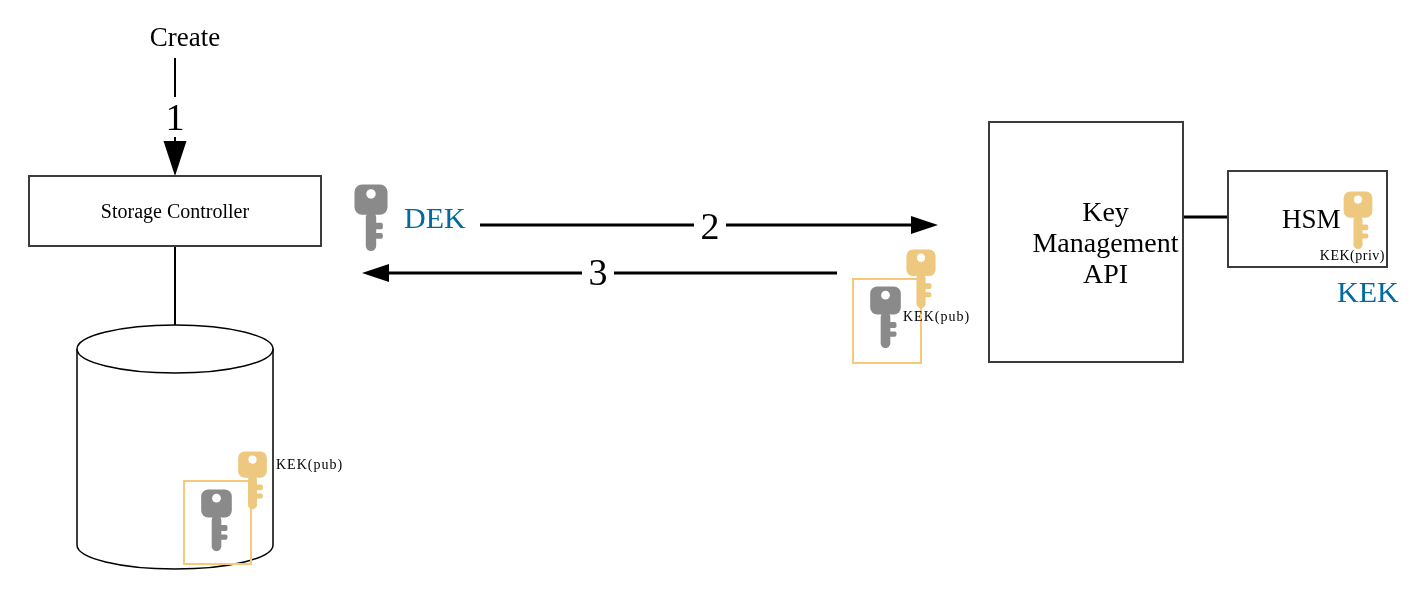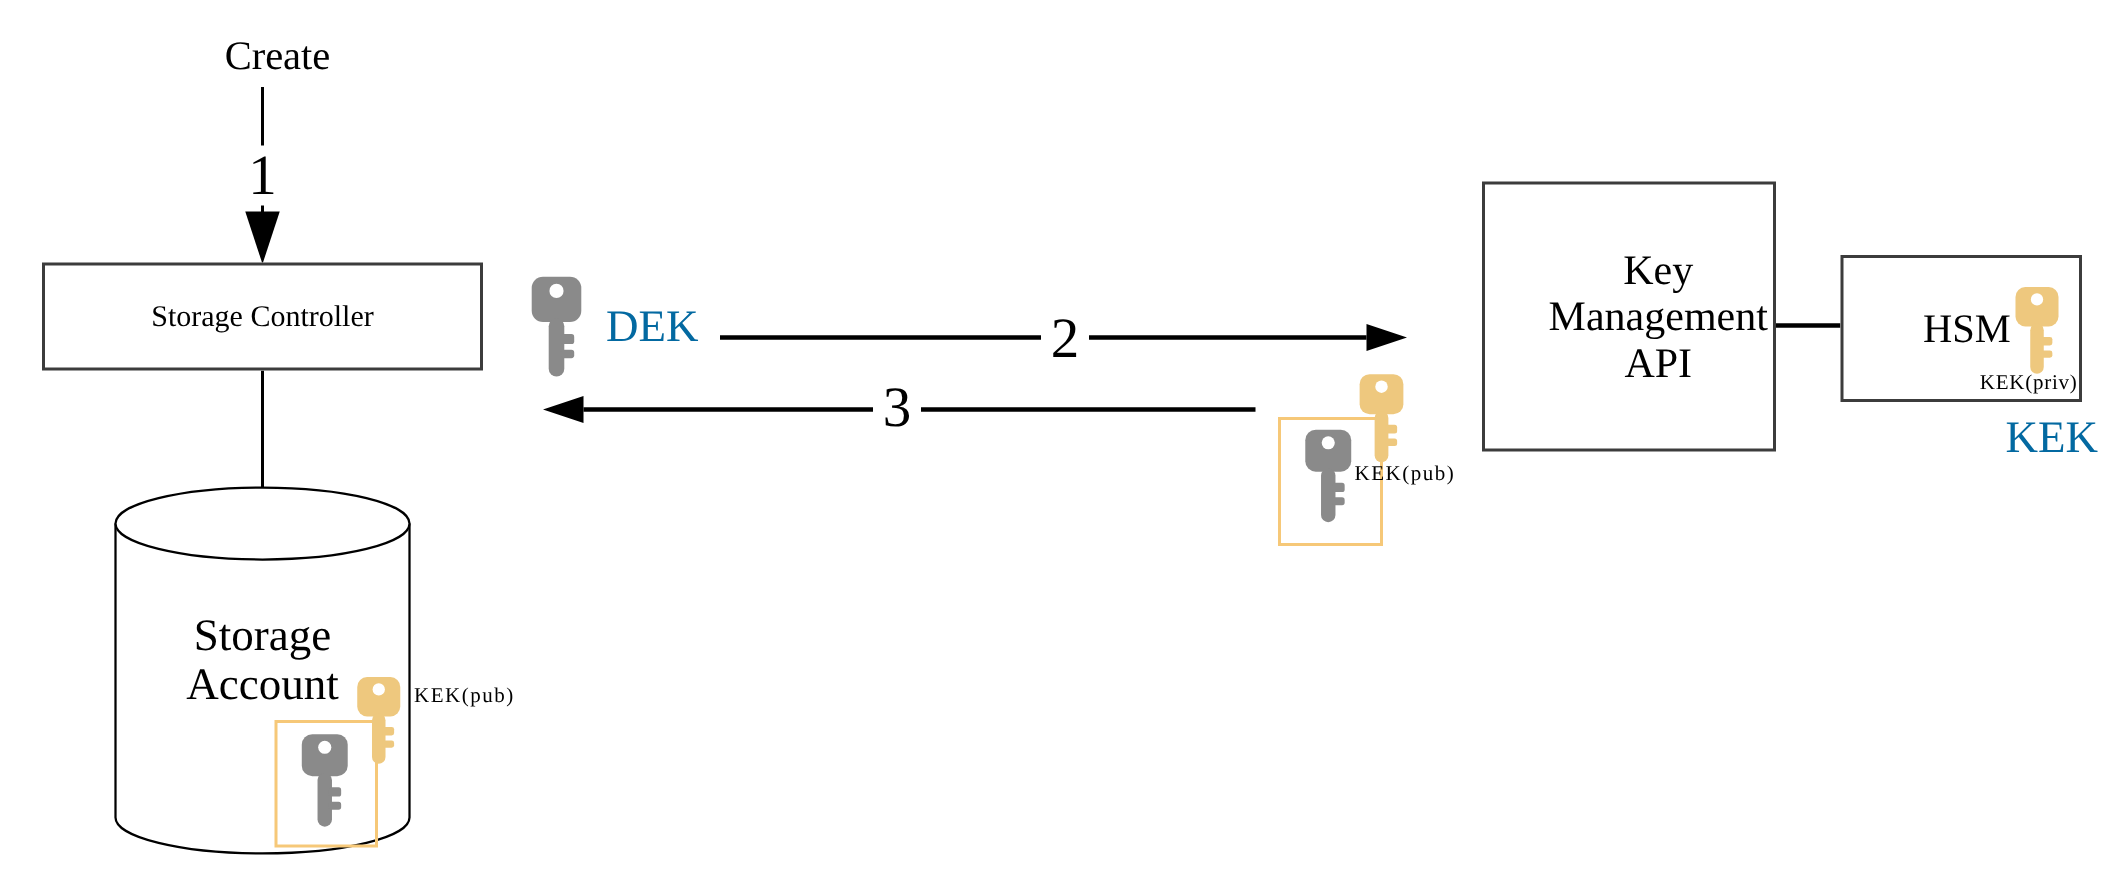--- a/index.html
+++ b/index.html
@@ -103,42 +103,40 @@
     <use href="#key-shape" fill="#8a8a8a"></use>
   </svg>
   <svg class="key" style="left:236px; top:451px;" width="33" height="59" viewBox="0 0 40 72">
     <use href="#key-shape" fill="#eec87e"></use>
   </svg>
 
   <div class="box" style="left:28px; top:175px; width:294px; height:72px;">
     <span class="nodetext" style="font-size:20px;">Storage Controller</span>
   </div>
 
-  <div class="box" style="left:988px; top:121px; width:196px; height:180px;padding-left:39px;">
+  <div class="box" style="left:988px; top:121px; width:196px; height:242px;padding-left:39px;">
     <span class="nodetext preline" style="font-size:28px; line-height:31px;">Key
 Management
 API</span>
   </div>
 
   <div class="box" style="left:1227px; top:170px; width:161px; height:98px; justify-content:flex-start;padding-left:29px;">
     <span class="abs" style="left:53px; top:32px; font-size:27px;">HSM</span>
     <svg class="key" style="left:112px; top:19px;" width="34" height="59" viewBox="0 0 40 72">
       <use href="#key-shape" fill="#eec87e"></use>
     </svg>
     <span class="smalllabel" style="right:1px; bottom:3px; letter-spacing:0.5px;">KEK(priv)</span>
   </div>
 
   <div class="abs nodetext" style="left:130px; top:22px; width:110px; font-size:27px;">Create</div>
 
   <div class="steplabel" style="left:159px; top:97px; width:32px; height:40px;">1</div>
   <div class="steplabel" style="left:694px; top:206px; width:32px; height:40px;">2</div>
   <div class="steplabel" style="left:582px; top:252px; width:32px; height:40px;">3</div>
 
-  <div class="abs nodetext preline" style="left:77px; top:407px; width:196px; font-size:30px; line-height:33px;">Storage
-Account</div>
 
   <div class="biglabel muted" style="left:404px; top:202px;">DEK</div>
   <div class="biglabel muted" style="left:1325px; top:276px;margin-left:12px;">KEK</div>
 
   <div class="smalllabel" style="left:903px; top:309px;">KEK(pub)</div>
   <div class="smalllabel" style="left:276px; top:457px;">KEK(pub)</div>
 
 </div>
 
 </body></html>

